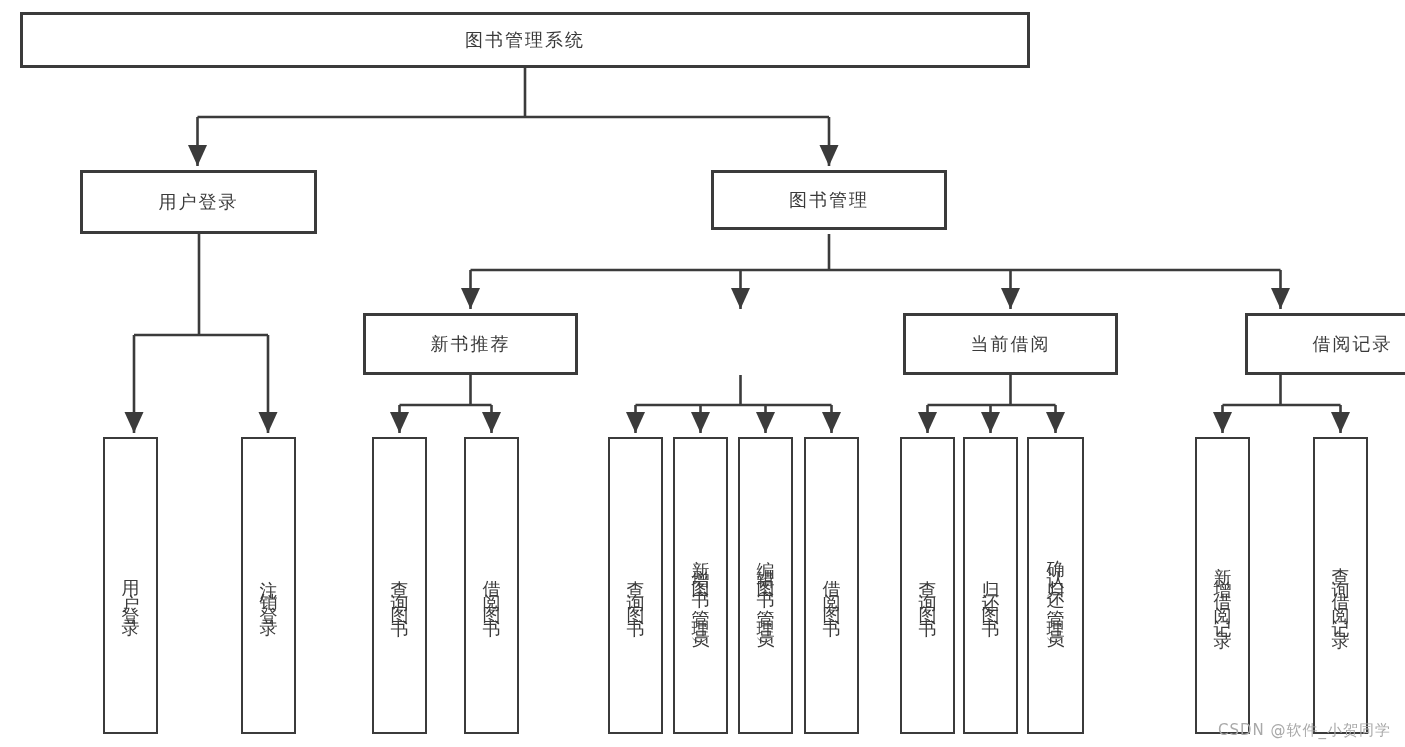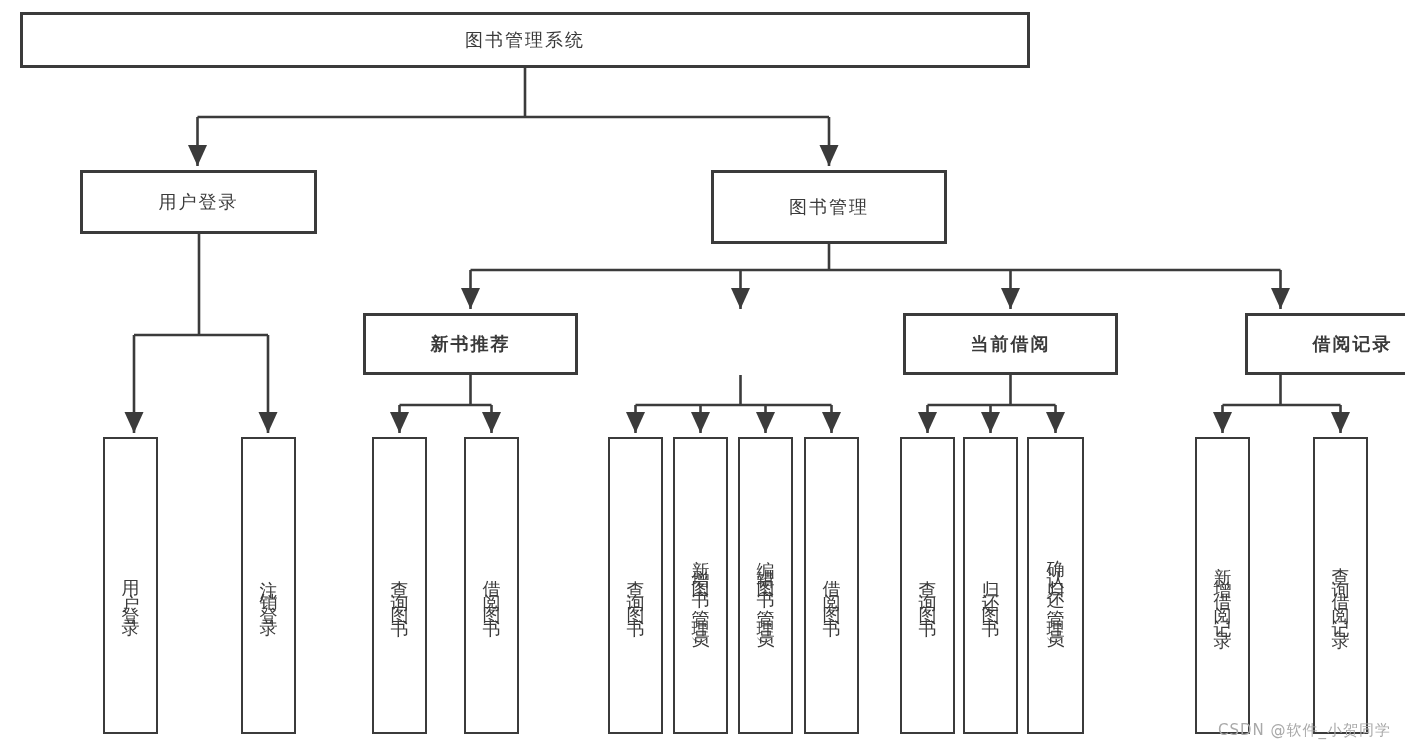--- a/index.html
+++ b/index.html
@@ -55,23 +55,23 @@
     letter-spacing: 13px;
     margin-bottom: -13px;
     line-height: 1;
   }
   .leaf.tight .label {
     letter-spacing: 10px;
     margin-bottom: -10px;
   }
   
   .node.l2a { left: 80px;  top: 170px; width: 237px; height: 64px; }
-  .node.l2b { left: 711px; top: 170px; width: 236px; height: 74px; }
+  .node.l2b { left: 711px; top: 170px; width: 236px; height: 60px; }
   
-  .node.l3 { top: 313px; width: 215px; height: 62px; font-weight: bold; }
+  .node.l3 { top: 313px; width: 215px; height: 62px; }
   .node.l3a { left: 363px; }
   .node.l3b { left: 633px; }
   .node.l3c { left: 903px; }
   .node.l3d { left: 1213px; margin-left: 32px; }
   
   .leaf.a1 { left: 103px; }
   .leaf.a2 { left: 241px; }
   .leaf.b1 { left: 372px; }
   .leaf.b2 { left: 464px; }
   .leaf.c1 { left: 608px; }

